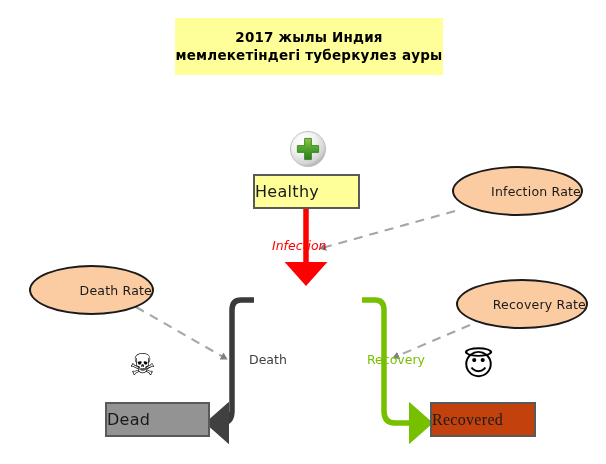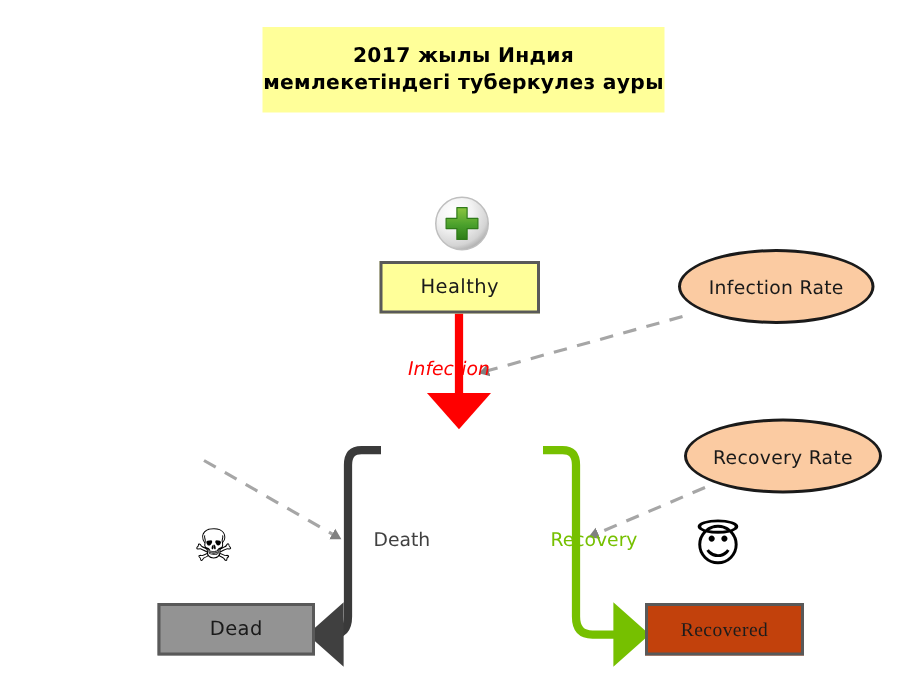--- a/index.html
+++ b/index.html
@@ -49,22 +49,22 @@
     letter-spacing: 0.2px;
   }
 
   
   .stock {
     position: absolute;
     box-sizing: border-box;
     border: 2px solid #595959;
     display: flex;
     align-items: center;
-    justify-content: center;
-    font-size: 13px;
+    justify-content: flex-start;
+    font-size: 16px;
     color: #1a1a1a;
     letter-spacing: 0.3px;
     z-index: 5;
   }
   .stock.healthy {
     left: 253px;
     top: 174px;
     width: 107px;
     height: 35px;
     background: #ffff99;
@@ -96,21 +96,21 @@
 
   
   .rate {
     position: absolute;
     box-sizing: border-box;
     border: 2px solid #1a1a1a;
     border-radius: 50%;
     background: #fbcba2;
     display: flex;
     align-items: center;
-    justify-content: center;
+    justify-content: flex-end;
     font-size: 12.5px;
     color: #1a1a1a;
     letter-spacing: 0.2px;
     white-space: nowrap;
     z-index: 5;
   }
   .rate.infection-rate {
     left: 452px;
     top: 166px;
     width: 131px;
@@ -260,20 +260,23 @@
   </div>
 
   <div class="stock recovered">
     <span>Recovered</span>
   </div>
 
   <div class="rate infection-rate">
     <span>Infection Rate</span>
   </div>
 
+  <div class="rate death-rate">
+    <span>Death Rate</span>
+  </div>
 
   <div class="rate recovery-rate">
     <span>Recovery Rate</span>
   </div>
 
   <div class="flow-label infection">Infection</div>
   <div class="flow-label death">Death</div>
   <div class="flow-label recovery">Recovery</div>
 
   <div class="emoji skull">☠</div>

